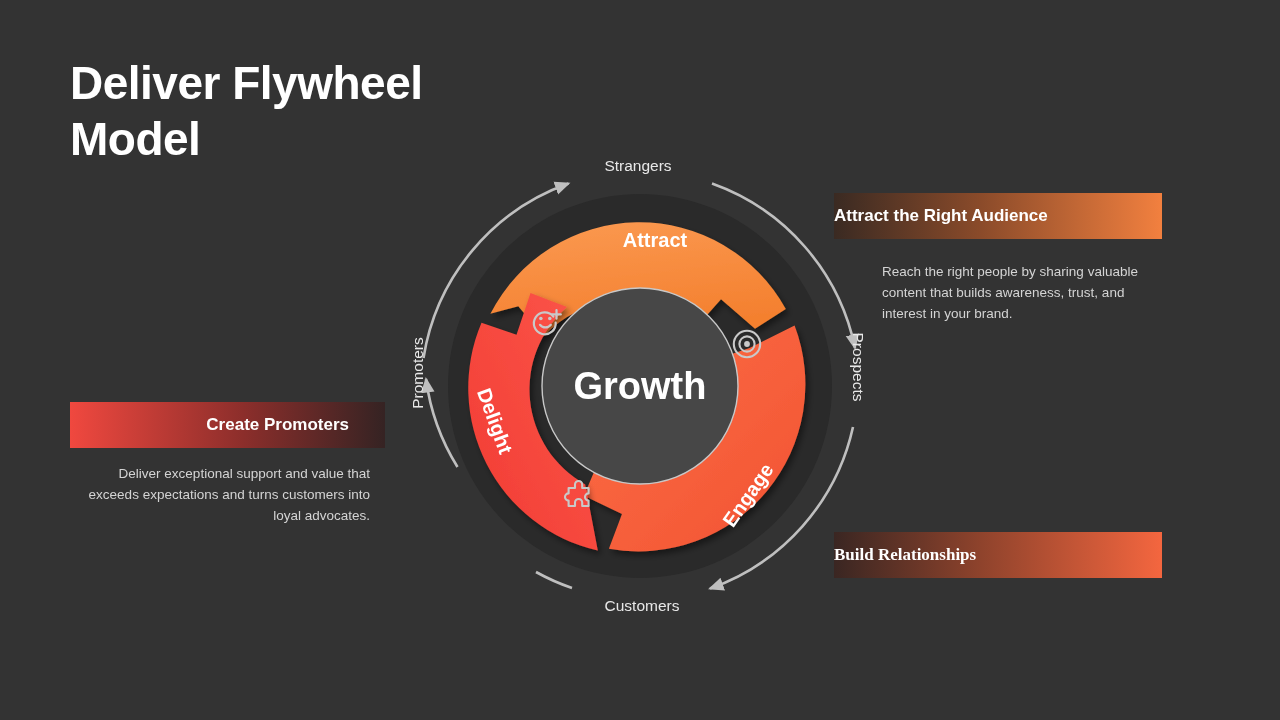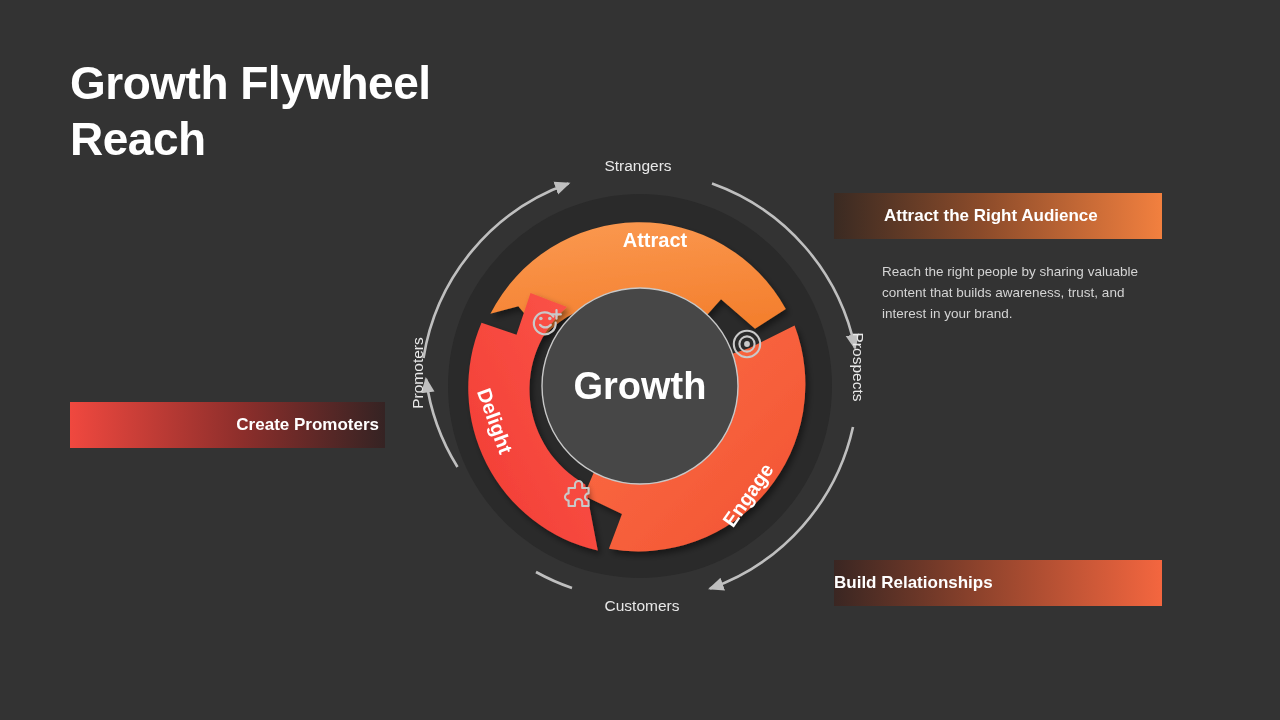--- a/index.html
+++ b/index.html
@@ -51,40 +51,39 @@
   .panel-body {
     font-size: 13.5px;
     line-height: 1.55;
     color: #d4d4d4;
   }
 
   
   #panel-attract { left: 834px; top: 193px; width: 328px; }
   #panel-attract .panel-bar {
     width: 328px;
-    padding-left: 50px;
     background: linear-gradient(to right, #3a2a22 0%, #8b4b2a 45%, #f2803f 100%);
   }
   #panel-attract .panel-body { margin-top: 23px; padding-left: 48px; width: 280px; }
 
   
-  #panel-engage { left: 834px; top: 560px; width: 328px; }
+  #panel-engage { left: 834px; top: 532px; width: 328px; font-family: Liberation Serif, serif; }
   #panel-engage .panel-bar {
     width: 328px;
     padding-left: 0px;
     background: linear-gradient(to right, #3a2622 0%, #8f432c 45%, #f4663f 100%);
   }
   #panel-engage .panel-body { margin-top: 16px; width: 310px; }
 
   
   #panel-promoters { left: 70px; top: 402px; width: 315px; }
   #panel-promoters .panel-bar {
     width: 315px;
     justify-content: flex-end;
-    padding-right: 6px;
+    padding-right: 36px;
     background: linear-gradient(to right, #f0483f 0%, #8c2e2b 55%, #352323 100%);
   }
   #panel-promoters .panel-body {
     margin-top: 16px;
     width: 300px;
     text-align: right;
     padding-right: 14px;
   }
 
   
@@ -106,21 +105,21 @@
     font-family: "Liberation Sans", sans-serif;
     fill: #e8e8e8;
     font-size: 15.5px;
   }
 </style>
 </head>
 <body>
 
 <div class="slide">
 
-  <div class="title">Growth Flywheel Reach</div>
+  <div class="title">Deliver Flywheel Model</div>
 
   <div id="flywheel">
     <svg width="500" height="500" viewBox="0 0 500 500" xmlns="http://www.w3.org/2000/svg">
       <defs>
         <marker id="arrowhead" markerWidth="7" markerHeight="7" refX="5.2" refY="3" orient="auto">
           <path d="M0,0.4 L6,3 L0,5.6 Z" fill="#BFBFBF"></path>
         </marker>
         <filter id="segShadow" x="-30%" y="-30%" width="160%" height="160%">
           <feDropShadow dx="3" dy="4" stdDeviation="3" flood-color="#000000" flood-opacity="0.45"></feDropShadow>
         </filter>
@@ -232,15 +231,16 @@
   <div class="panel" id="panel-engage">
     <div class="panel-bar">
       <span class="panel-bar-title">Build Relationships</span>
     </div>
   </div>
 
   <div class="panel" id="panel-promoters">
     <div class="panel-bar">
       <span class="panel-bar-title">Create Promoters</span>
     </div>
+    <div class="panel-body">Deliver exceptional support and value that exceeds expectations and turns customers into loyal advocates.</div>
   </div>
 
 </div>
 
 </body></html>

